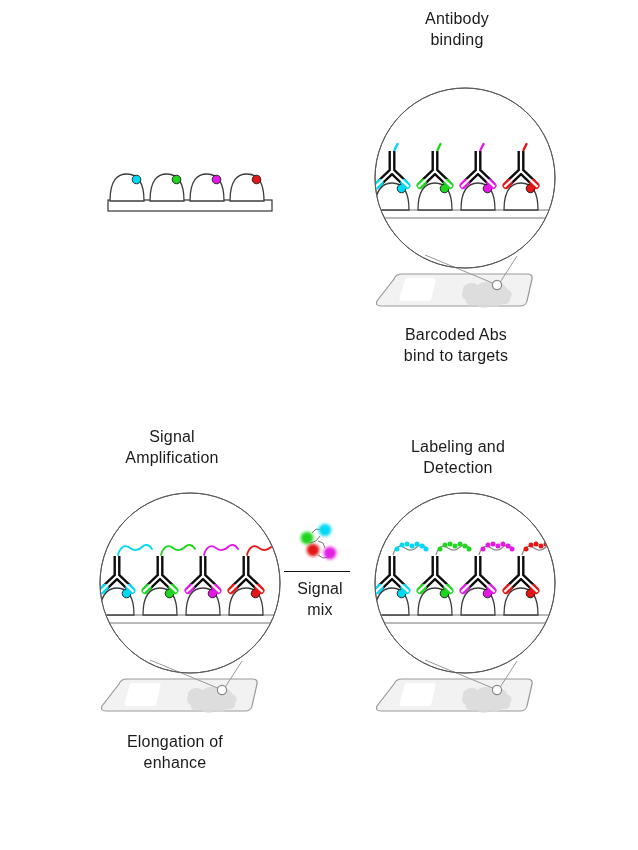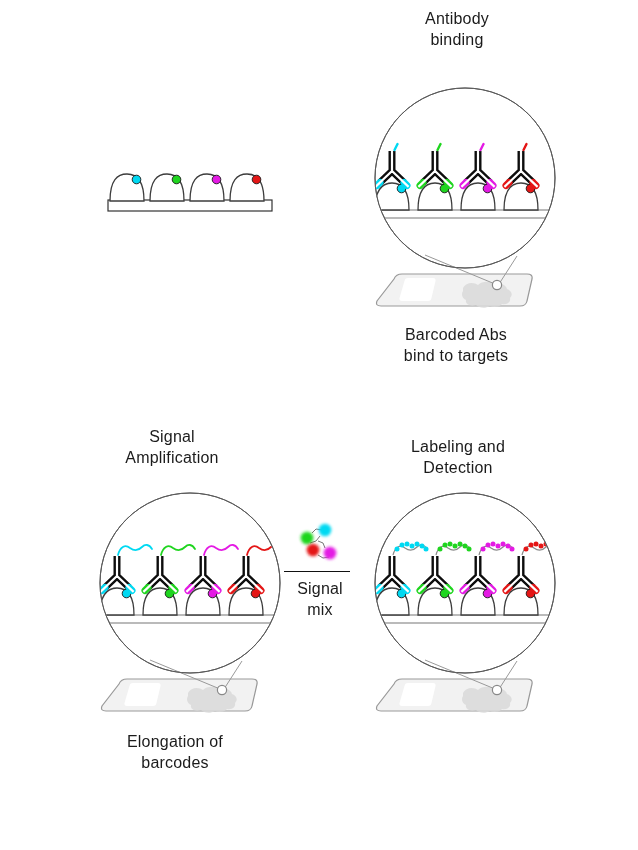--- a/index.html
+++ b/index.html
@@ -167,21 +167,21 @@
           <path d="M0,-21 L0,1 M0,-1 L-12,10.5 M0,-1 L12,10.5" stroke="#0d0d0d" stroke-width="7" fill="none"></path>
           <path d="M-12,10.5 L-15,13.5" stroke="#e41616" stroke-width="7" stroke-linecap="round"></path>
           <path d="M12,10.5 L15,13.5" stroke="#e41616" stroke-width="7" stroke-linecap="round"></path>
           <path d="M0,-23 L0,1 M0,-1 L-16.6,14.9 M0,-1 L16.6,14.9" stroke="#fff" stroke-width="2.2" fill="none"></path>
           <path d="M1,-22 C3,-30 8,-33 13,-29 C17,-26 21,-26 25,-30 C28,-33 32,-33 35,-28" stroke="#e41616" stroke-width="1.8" fill="none" stroke-linecap="round"></path>
         </g>
       </g>
       <circle cx="97" cy="93" r="90" fill="none" stroke="#5a5a5a" stroke-width="1"></circle>
     </svg>
   <div class="t" style="left:175px;top:731px">Elongation of
-barcodes</div>
+enhance</div>
 
   <svg class="abs" style="left:283px;top:512px" width="80" height="62" viewBox="0 0 80 62">
       <defs>
         <filter id="pglow" x="-60%" y="-60%" width="220%" height="220%">
           <feGaussianBlur stdDeviation="1.4"></feGaussianBlur>
         </filter>
       </defs>
       <path d="M37,24 l-4,5 l-6,2" stroke="#777" stroke-width="1" fill="none"></path>
       <path d="M29,21 l4,-4 l6,1" stroke="#777" stroke-width="1" fill="none"></path>
       <path d="M42,36 l-2,-5 l-5,-2" stroke="#777" stroke-width="1" fill="none"></path>

